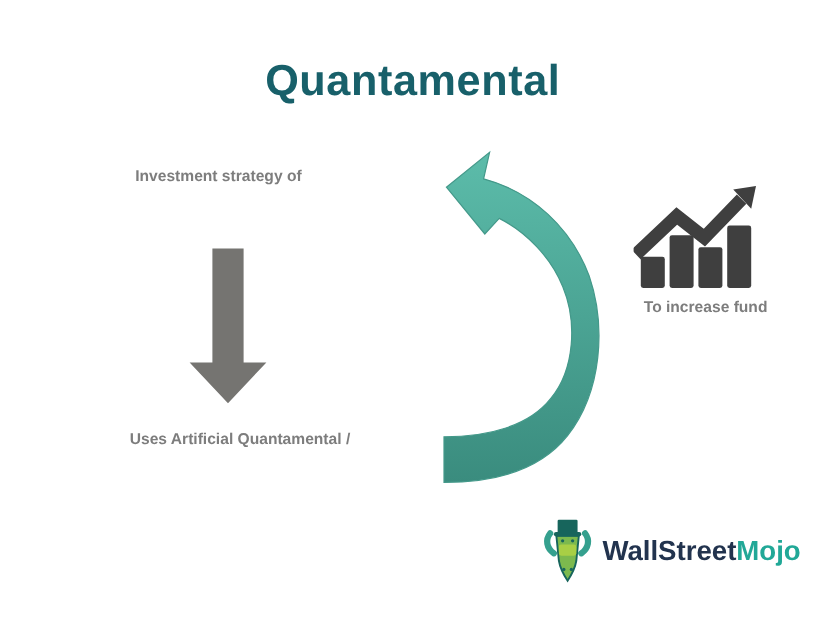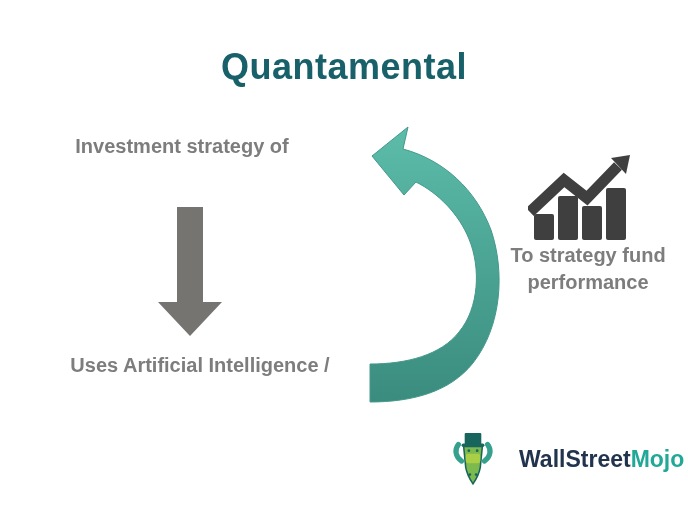--- a/index.html
+++ b/index.html
@@ -22,39 +22,38 @@
     left: 0;
     width: 688px;
     text-align: center;
     font-size: 36px;
     font-weight: bold;
     letter-spacing: 0.5px;
     color: #18606a;
   }
   .note {
     position: absolute;
-    font-size: 20px;
+    font-size: 13px;
     font-weight: bold;
     color: #7d7d7d;
     text-align: center;
     line-height: 27px;
   }
   .note-step1 { top: 133px; left: 42px;  width: 280px; }
   .note-step2 { top: 352px; left: 30px;  width: 340px; }
   .note-outcome { top: 242px; left: 498px; width: 180px; }
   .down-arrow-wrap   { position: absolute; top: 205px; left: 155px; width: 70px;  height: 135px; }
   .curved-arrow-wrap { position: absolute; top: 110px; left: 350px; width: 160px; height: 300px; }
   .chart-icon-wrap   { position: absolute; top: 152px; left: 528px; width: 110px; height: 92px; }
   .logo {
     position: absolute;
     top: 432px;
     left: 452px;
     display: flex;
     align-items: center;
-    gap: 17px;
   }
   .logo-bull { width: 42px; height: 54px; margin-right: 8px; }
   .logo-text {
     font-size: 23px;
     font-weight: bold;
     letter-spacing: 0px;
     white-space: nowrap;
   }
   .logo-primary   { color: #22334e; }
   .logo-secondary { color: #21a897; }
@@ -71,21 +70,21 @@
     <span>Investment strategy of</span><br>
   </div>
 
   <div class="down-arrow-wrap">
     <svg viewBox="0 0 70 135">
       <path d="M22 2 L48 2 L48 97 L67 97 L35 131 L3 97 L22 97 Z" fill="#757471"></path>
     </svg>
   </div>
 
   <div class="note note-step2">
-    <span>Uses Artificial Intelligence /</span><br>
+    <span>Uses Artificial Quantamental /</span><br>
   </div>
 
   <div class="curved-arrow-wrap">
     <svg viewBox="0 0 160 300">
       <defs>
         <linearGradient id="tealGrad" x1="0" y1="0" x2="0" y2="1">
           <stop offset="0" stop-color="#5cbcaa"></stop>
           <stop offset="1" stop-color="#3a8c7e"></stop>
         </linearGradient>
       </defs>
@@ -111,22 +110,21 @@
         <rect x="30" y="44" width="20" height="44" rx="2"></rect>
         <rect x="54" y="54" width="20" height="34" rx="2"></rect>
         <rect x="78" y="36" width="20" height="52" rx="2"></rect>
       </g>
       <polyline points="2,60 36,28 59,46 90,14" fill="none" stroke="#3f3f3f" stroke-width="11" stroke-linecap="butt"></polyline>
       <polygon points="102,3 98,22 83,6" fill="#3f3f3f"></polygon>
     </svg>
   </div>
 
   <div class="note note-outcome">
-    <span>To strategy fund</span><br>
-    <span>performance</span>
+    <span>To increase fund</span><br>
   </div>
 
   <div class="logo">
     <div class="logo-bull">
       <svg viewBox="0 0 40 52">
         <path d="M9 28 C3 24 2 17 6 12" fill="none" stroke="#35a08e" stroke-width="5" stroke-linecap="round"></path>
         <path d="M31 28 C37 24 38 17 34 12" fill="none" stroke="#35a08e" stroke-width="5" stroke-linecap="round"></path>
         <path d="M11 14 L29 14 L27 34 C26 40 24 44 20 50 C16 44 14 40 13 34 Z" fill="#7cb94e" stroke="#17655c" stroke-width="1.5"></path>
         <rect x="13" y="21" width="14" height="9" rx="2" fill="#a8cf45"></rect>
         <rect x="12" y="1" width="16" height="11" rx="1" fill="#17655c"></rect>

